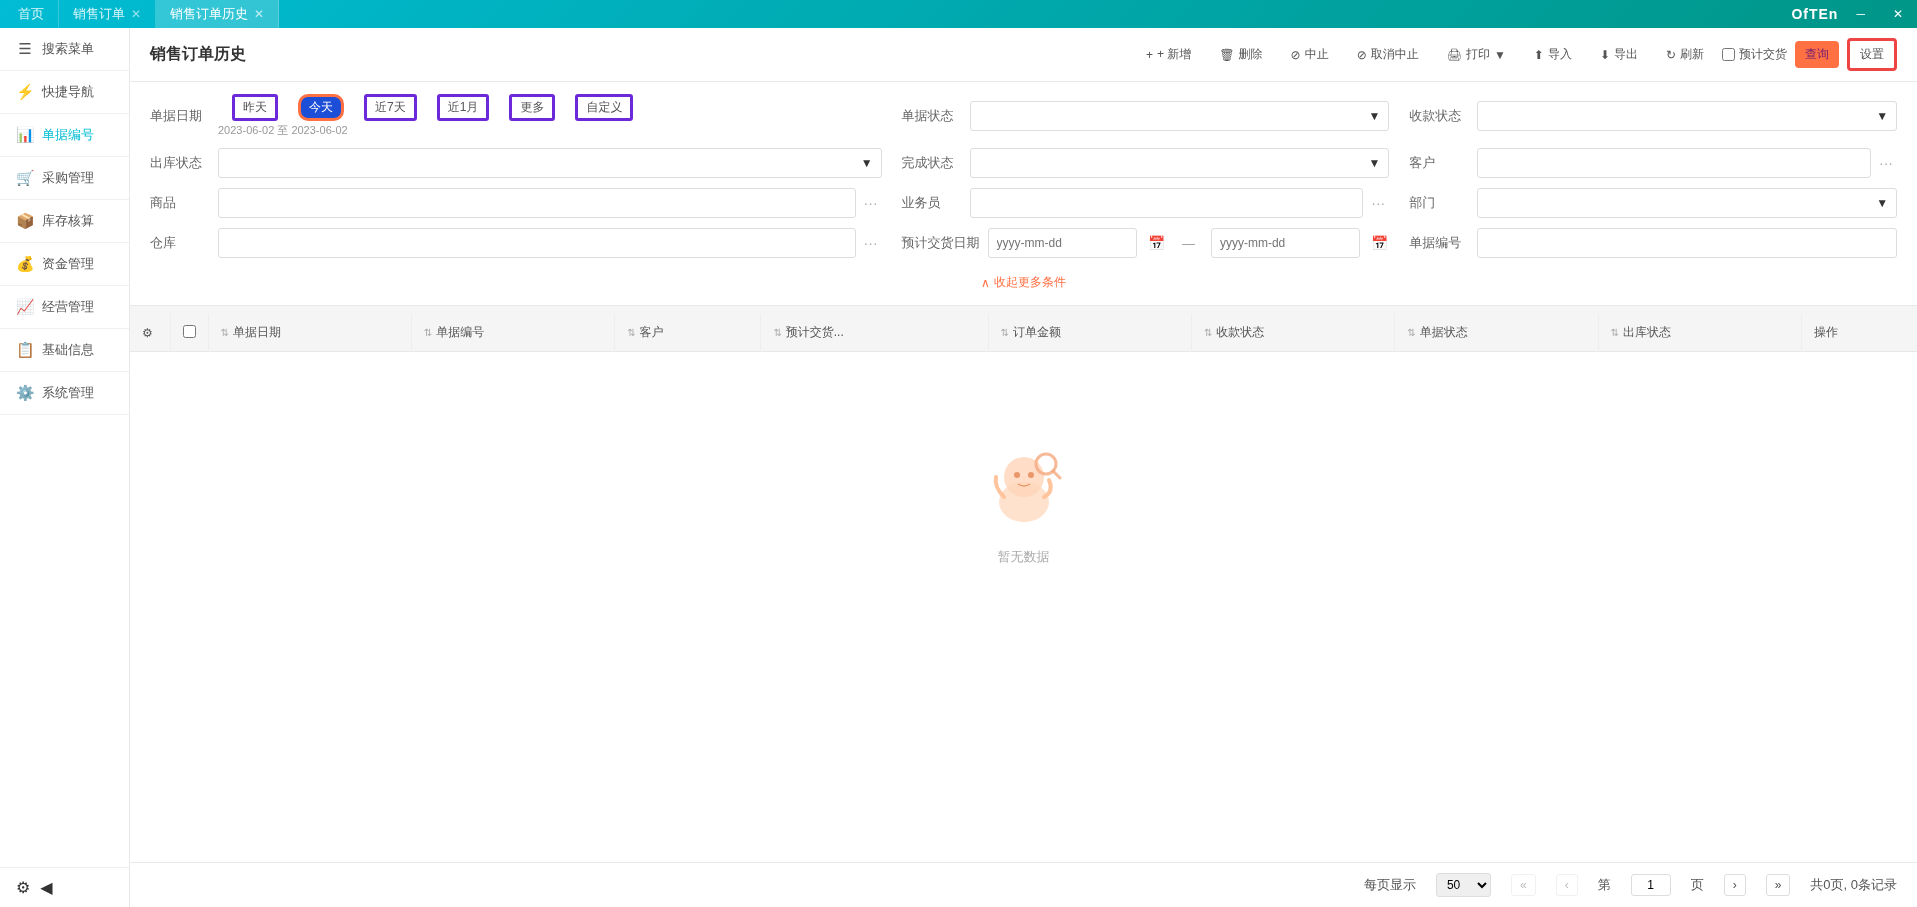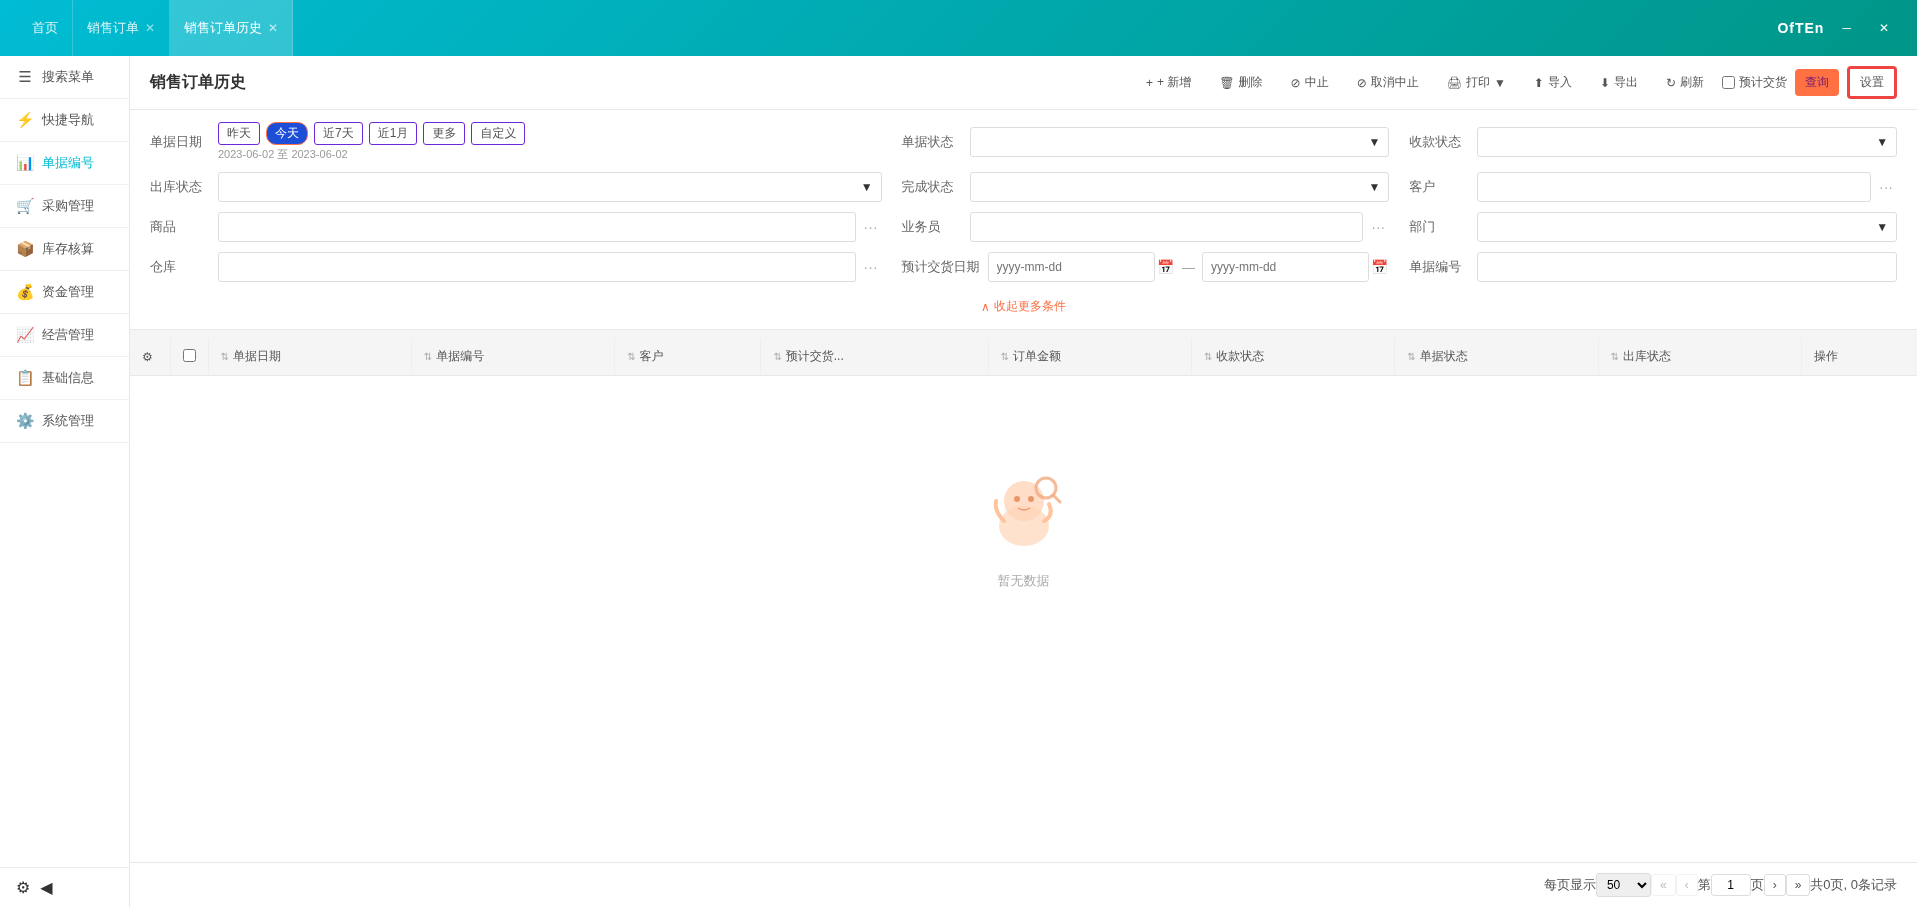--- a/index.html
+++ b/index.html
@@ -1,24 +1,24 @@
 <!DOCTYPE html>
 <html><head>
   <meta charset="utf-8">
   <style>
     * { box-sizing: border-box; margin: 0; padding: 0; }
     body { font-family: 'Microsoft YaHei', Arial, sans-serif; font-size: 13px; background: #f5f5f5; color: #333; display: flex; flex-direction: column; height: 907px; overflow: hidden; }
 
     
     .top-bar {
-      height: 56px;
+      height: 28px;
       background: linear-gradient(135deg, #00bcd4, #009688);
       display: flex;
       align-items: center;
-      padding: 0 18px;
+      padding: 0 4px;
       flex-shrink: 0;
     }
     .tabs-area {
       display: flex;
       align-items: center;
       flex: 1;
       height: 100%;
     }
     .tab {
       height: 100%;
@@ -208,26 +208,27 @@
       flex: 1;
       height: 30px;
       border: 1px solid #ddd;
       border-radius: 3px;
       padding: 0 8px;
       font-size: 12px;
       background: #fff;
     }
     .date-btn {
       padding: 2px 8px;
-      border: 1px solid #6d28d9;
+      border: 3px solid #6d28d9;
       border-radius: 3px;
       background: #fff;
       font-size: 12px;
       cursor: pointer;
       color: #555;
+      margin-left: 14px;
     }
     .date-btn.active {
       background: #1d4ed8;
       color: white;
       border-color: #ff7043;
       border-radius: 10px;
     }
     .date-range-text {
       font-size: 11px;
       color: #999;
@@ -311,21 +312,21 @@
     }
 
     
     .pagination-bar {
       display: flex;
       align-items: center;
       justify-content: flex-end;
       padding: 10px 20px;
       background: #fff;
       border-top: 1px solid #e8e8e8;
-      gap: 0;
+      gap: 20px;
       font-size: 13px;
       color: #555;
       flex-shrink: 0;
     }
     .per-page-select {
       border: 1px solid #ddd;
       border-radius: 3px;
       padding: 3px 6px;
       font-size: 12px;
       cursor: pointer;
@@ -572,21 +573,21 @@
       <div class="filter-row">
         <div class="filter-item" style="flex:1.5;">
           <span class="filter-label">仓库</span>
           <div class="filter-control">
             <input class="filter-input" type="text" style="flex: 1 1 0%;">
             <span class="ellipsis-btn">···</span>
           </div>
         </div>
         <div class="filter-item">
           <span class="filter-label">预计交货日期</span>
-          <div class="filter-control" style="gap:3px;">
+          <div class="filter-control" style="gap:12px;">
             <input class="filter-input" type="text" style="width: 120px;" placeholder="yyyy-mm-dd">
             <span class="calendar-icon">📅</span>
             <span class="date-divider">—</span>
             <input class="filter-input" type="text" style="width: 120px;" placeholder="yyyy-mm-dd">
             <span class="calendar-icon">📅</span>
           </div>
         </div>
         <div class="filter-item">
           <span class="filter-label">单据编号</span>
           <input class="filter-input" type="text" style="flex: 1 1 0%;">

